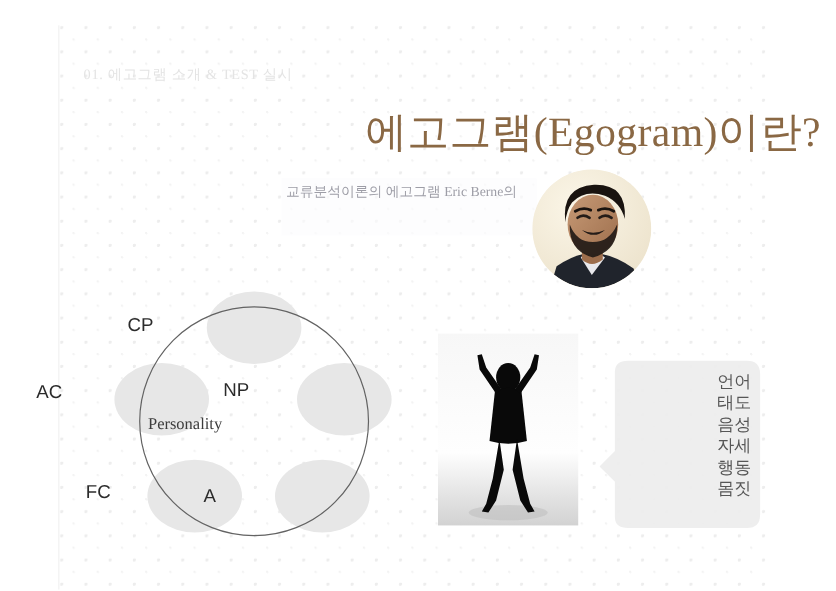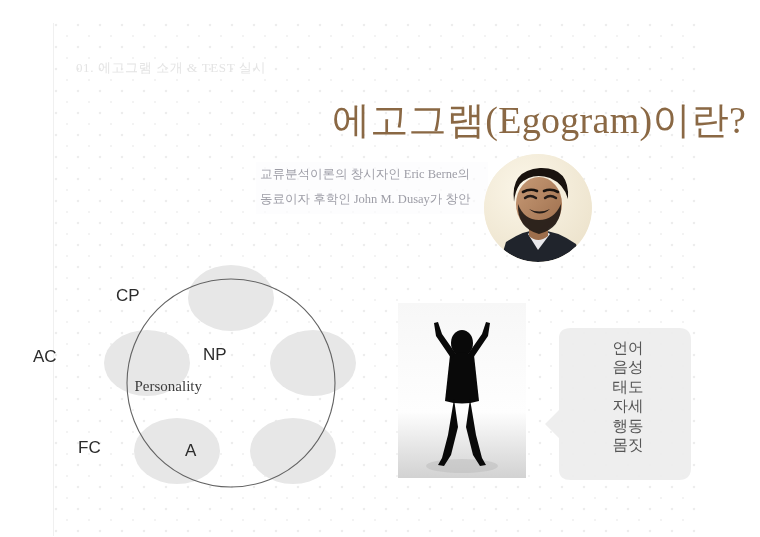--- a/index.html
+++ b/index.html
@@ -164,37 +164,37 @@
     top: 12px;
     width: 110px;
     text-align: center;
   }
   #callout-list .item {
     font-family: "Liberation Sans", "DejaVu Sans", sans-serif;
     font-size: 15.5px;
     line-height: 19.4px;
     color: #565656;
     white-space: nowrap;
+    text-align: right;
   }
 </style>
 </head>
 <body>
 
 <div id="slide">
 
   <div id="dot-panel"></div>
   <div id="left-rule"></div>
 
   <div id="section-header">01. 에고그램 소개 &amp; TEST 실시</div>
 
   <div id="slide-title">에고그램(Egogram)이란?</div>
 
   <div id="intro-box">
-    <div class="line">교류분석이론의 창시자인 Eric Berne의</div>
-    <div class="line">동료이자 후학인 John M. Dusay가 창안</div>
+    <div class="line">교류분석이론의 에고그램 Eric Berne의</div>
   </div>
 
   <div id="portrait">
     <svg width="108" height="108" viewBox="0 0 108 108">
       <defs>
         <radialGradient id="bgCream" cx="38%" cy="32%" r="78%">
           <stop offset="0%" stop-color="#fbf6e8"></stop>
           <stop offset="100%" stop-color="#ece2cb"></stop>
         </radialGradient>
         <linearGradient id="skinG" x1="0" y1="0" x2="1" y2="1">
@@ -282,21 +282,21 @@
     </svg>
   </div>
 
   <div id="callout">
     <svg width="150" height="159" viewBox="0 0 150 159">
       <path d="M14 12 Q14 2 26 2 L134 2 Q146 2 146 14 L146 142 Q146 154 134 154
                L26 154 Q14 154 14 144 L14 112 L0 98 L14 84 Z" fill="#ececec" opacity="0.9"></path>
     </svg>
     <div id="callout-list">
       <div class="item">언어</div>
+      <div class="item">태도</div>
       <div class="item">음성</div>
-      <div class="item">태도</div>
       <div class="item">자세</div>
       <div class="item">행동</div>
       <div class="item">몸짓</div>
     </div>
   </div>
 
 </div>
 
 </body></html>

